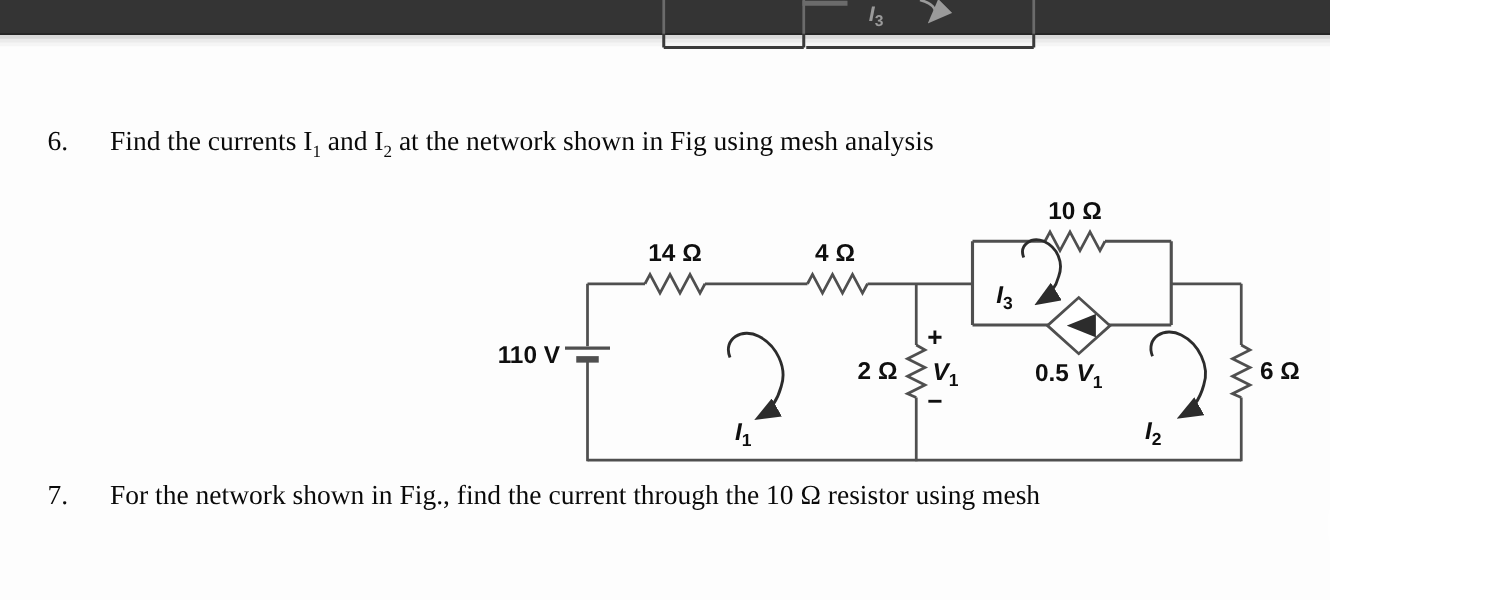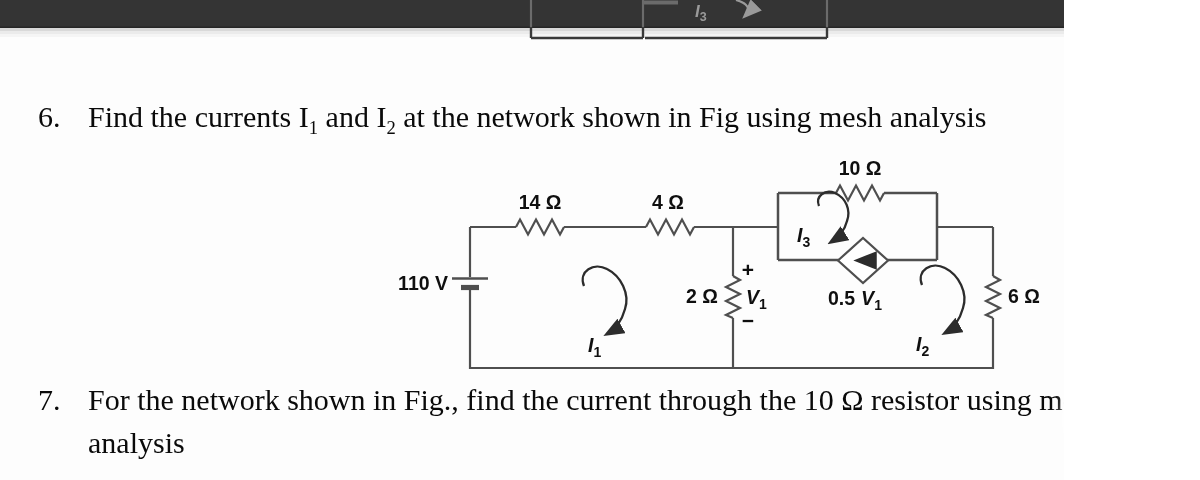--- a/index.html
+++ b/index.html
@@ -1,19 +1,19 @@
 <!DOCTYPE html>
 <html><head>
 <meta charset="utf-8">
 <style>
   html,body{margin:0;padding:0;background:#fff;}
   .screen{position:relative;width:1064px;height:480px;background:#fdfdfd;overflow:hidden;
           font-family:"Liberation Serif",serif;}
   .fig-svg{position:absolute;left:0;top:0;width:1200px;height:480px;z-index:1;}
-  .prob{position:absolute;left:38px;font-size:30px;color:#0a0a0a;z-index:2;}
+  .prob{position:absolute;left:38px;font-size:22px;color:#0a0a0a;z-index:2;}
   .pline{white-space:nowrap;}
   .pline + .pline{margin-top:9px;}
   .pnum{display:inline-block;width:50px;}
   .ptext sub{font-size:0.62em;}
   .rightbar{position:absolute;left:1192px;top:28px;width:8px;height:452px;background:#454545;z-index:6;
             box-shadow:-2px 0 3px rgba(0,0,0,0.18);}
   .fab{position:absolute;left:1068px;top:374px;width:92px;height:92px;border-radius:50%;
        background:#8fb0e9;z-index:5;display:flex;align-items:center;justify-content:center;
        box-shadow:0 0 0 4px rgba(255,255,255,0.5), 0 0 12px 8px rgba(255,255,255,0.55);cursor:pointer;}
   .fab svg{width:46px;height:46px;}
@@ -126,21 +126,20 @@
       </g>
     </g>
   </svg>
 
   <div class="prob" style="top:100px;">
     <div class="pline"><span class="pnum">6.</span><span class="ptext"><span>Find the currents I</span><sub>1</sub><span> and I</span><sub>2</sub><span> at the network shown in Fig using mesh analysis</span></span></div>
   </div>
 
   <div class="prob" style="top:383px;">
     <div class="pline"><span class="pnum">7.</span><span class="ptext">For the network shown in Fig., find the current through the 10 Ω resistor using mesh</span></div>
-    <div class="pline"><span class="pnum"></span><span class="ptext">analysis</span></div>
   </div>
 
   <div class="fab">
     <svg viewBox="0 0 48 48">
       <path d="M 16 13 C 10 16 7.5 26 13 27.5 C 19 29 16 17 22 15 C 29 12.5 33.5 19 29.5 26 C 26.5 31 30 36 35 33" fill="none" stroke="#ffffff" stroke-width="5.2" stroke-linecap="round" stroke-linejoin="round"></path>
     </svg>
   </div>
 
   <div class="rightbar"></div>
 

